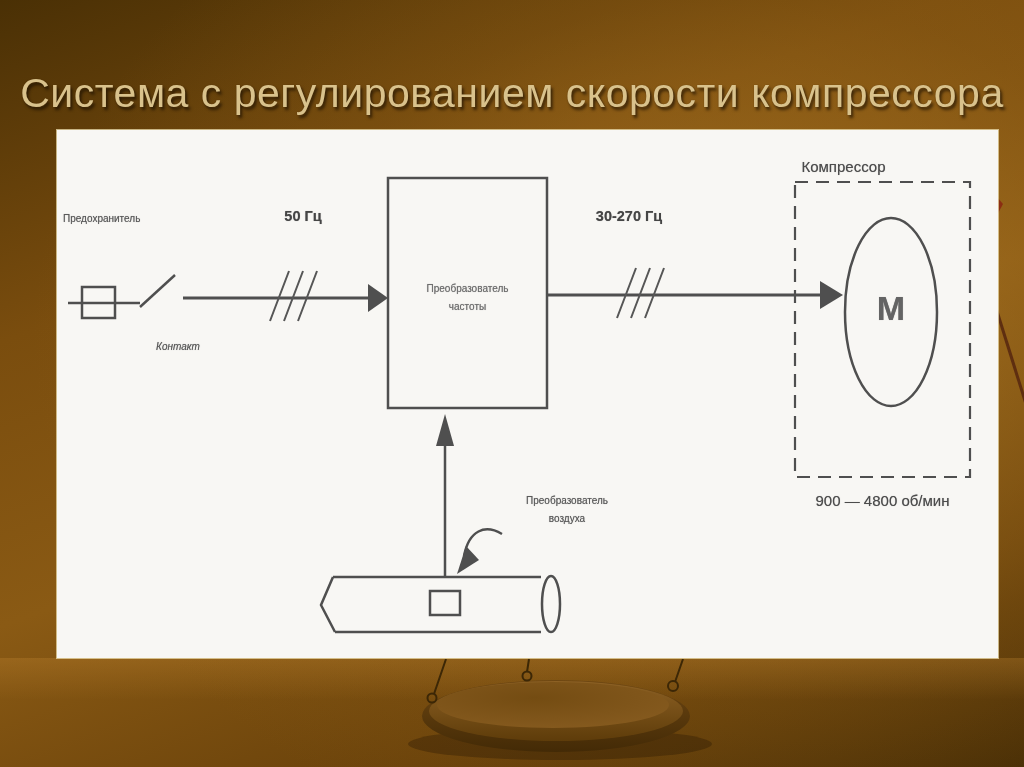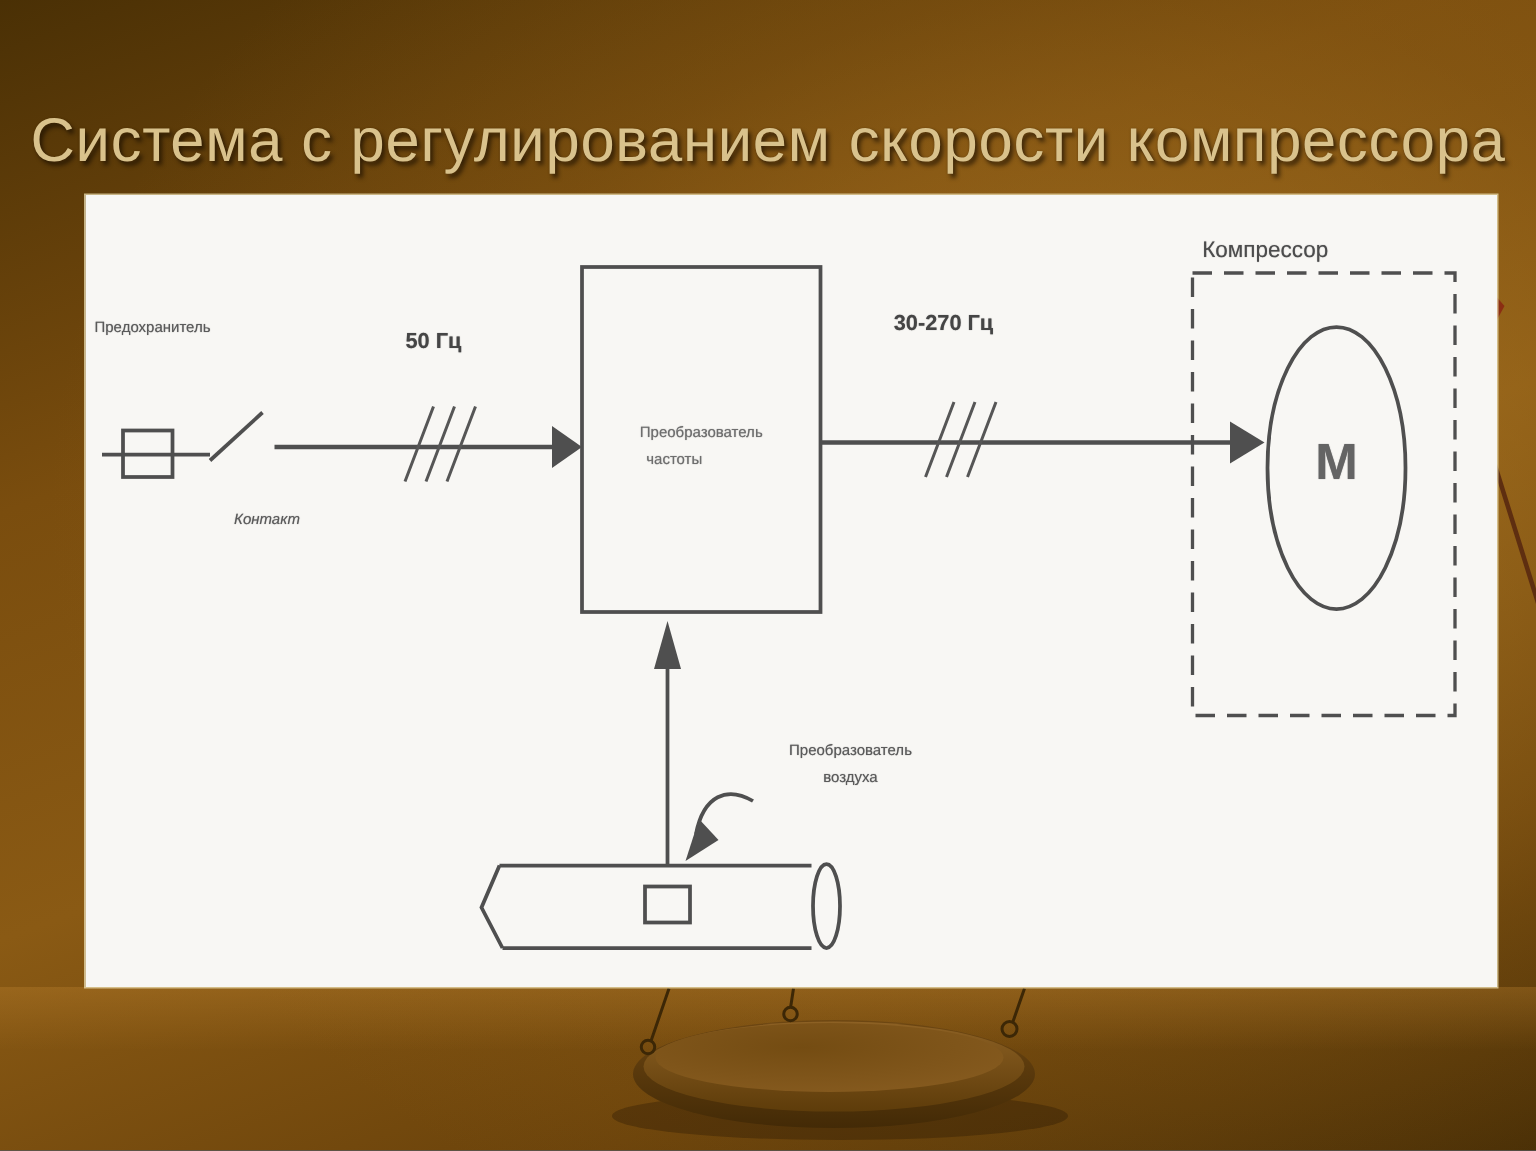--- a/index.html
+++ b/index.html
@@ -105,24 +105,25 @@
 
       <path d="M276,447 H484 M278,502 H484 M276,447 L264,475 L278,502" stroke="#4f4f4f" stroke-width="2.5" fill="none"></path>
       <ellipse cx="494" cy="474" rx="9" ry="28" stroke="#4f4f4f" stroke-width="2.5" fill="none"></ellipse>
       <rect x="373" y="461" width="30" height="24" stroke="#4f4f4f" stroke-width="2.5" fill="none"></rect>
 
       <path d="M445,404 C428,394 412,400 407,426" stroke="#4f4f4f" stroke-width="2.5" fill="none"></path>
       <polygon points="400,444 409,416 422,430" fill="#4f4f4f"></polygon>
     </svg>
 
     <span class="lbl" style="left:6px;top:80px;width:130px;">Предохранитель</span>
-    <span class="lbl freq center" style="left:192px;top:77px;width:80px;margin-top:12px;">50 Гц</span>
+    <span class="lbl freq center" style="left:206px;top:77px;width:80px;">50 Гц</span>
     <span class="lbl center" style="left:71px;top:208px;width:100px;font-style:italic;">Контакт</span>
     <span class="lbl dim center" style="left:331px;top:150px;width:159px;">Преобразователь</span>
-    <span class="lbl dim center" style="left:313px;top:168px;width:159px;">частоты</span>
+    <span class="lbl dim center" style="left:331px;top:168px;width:159px;">частоты</span>
     <span class="lbl freq center" style="left:530px;top:77px;width:84px;">30-270 Гц</span>
     <span class="lbl big center" style="left:706px;top:6px;width:161px;margin-top:22px;">Компрессор</span>
     <span class="lbl motor center" style="left:804px;top:160px;width:60px;">М</span>
+    <span class="lbl big center" style="left:733px;top:362px;width:185px;">900 — 4800 об/мин</span>
     <span class="lbl center" style="left:429px;top:362px;width:162px;">Преобразователь</span>
     <span class="lbl center" style="left:429px;top:380px;width:162px;">воздуха</span>
   </div>
 
 </div>
 
 </body></html>

